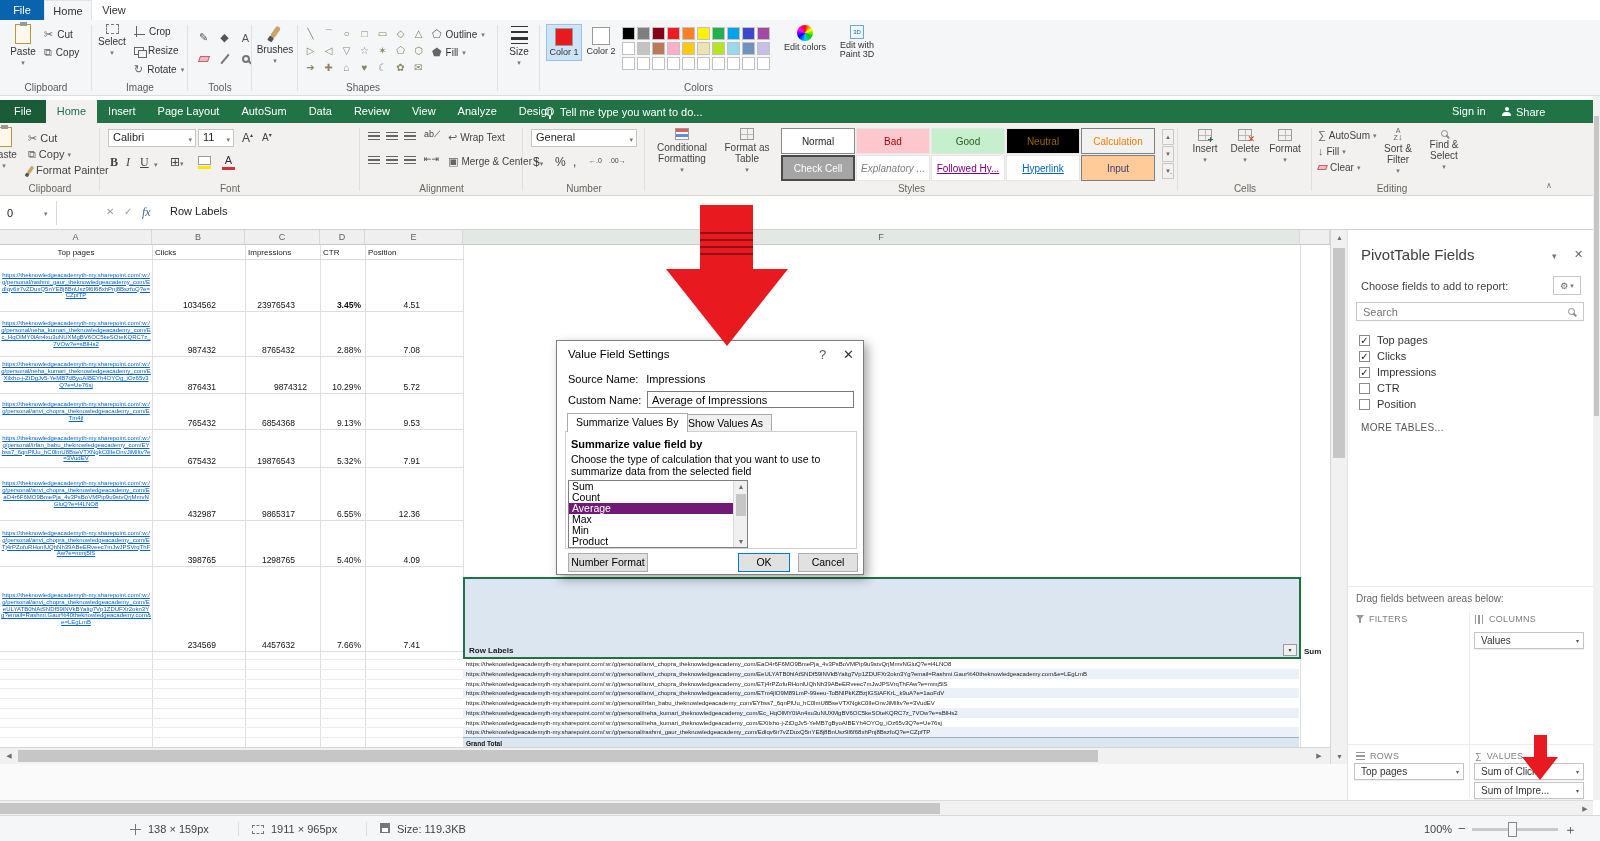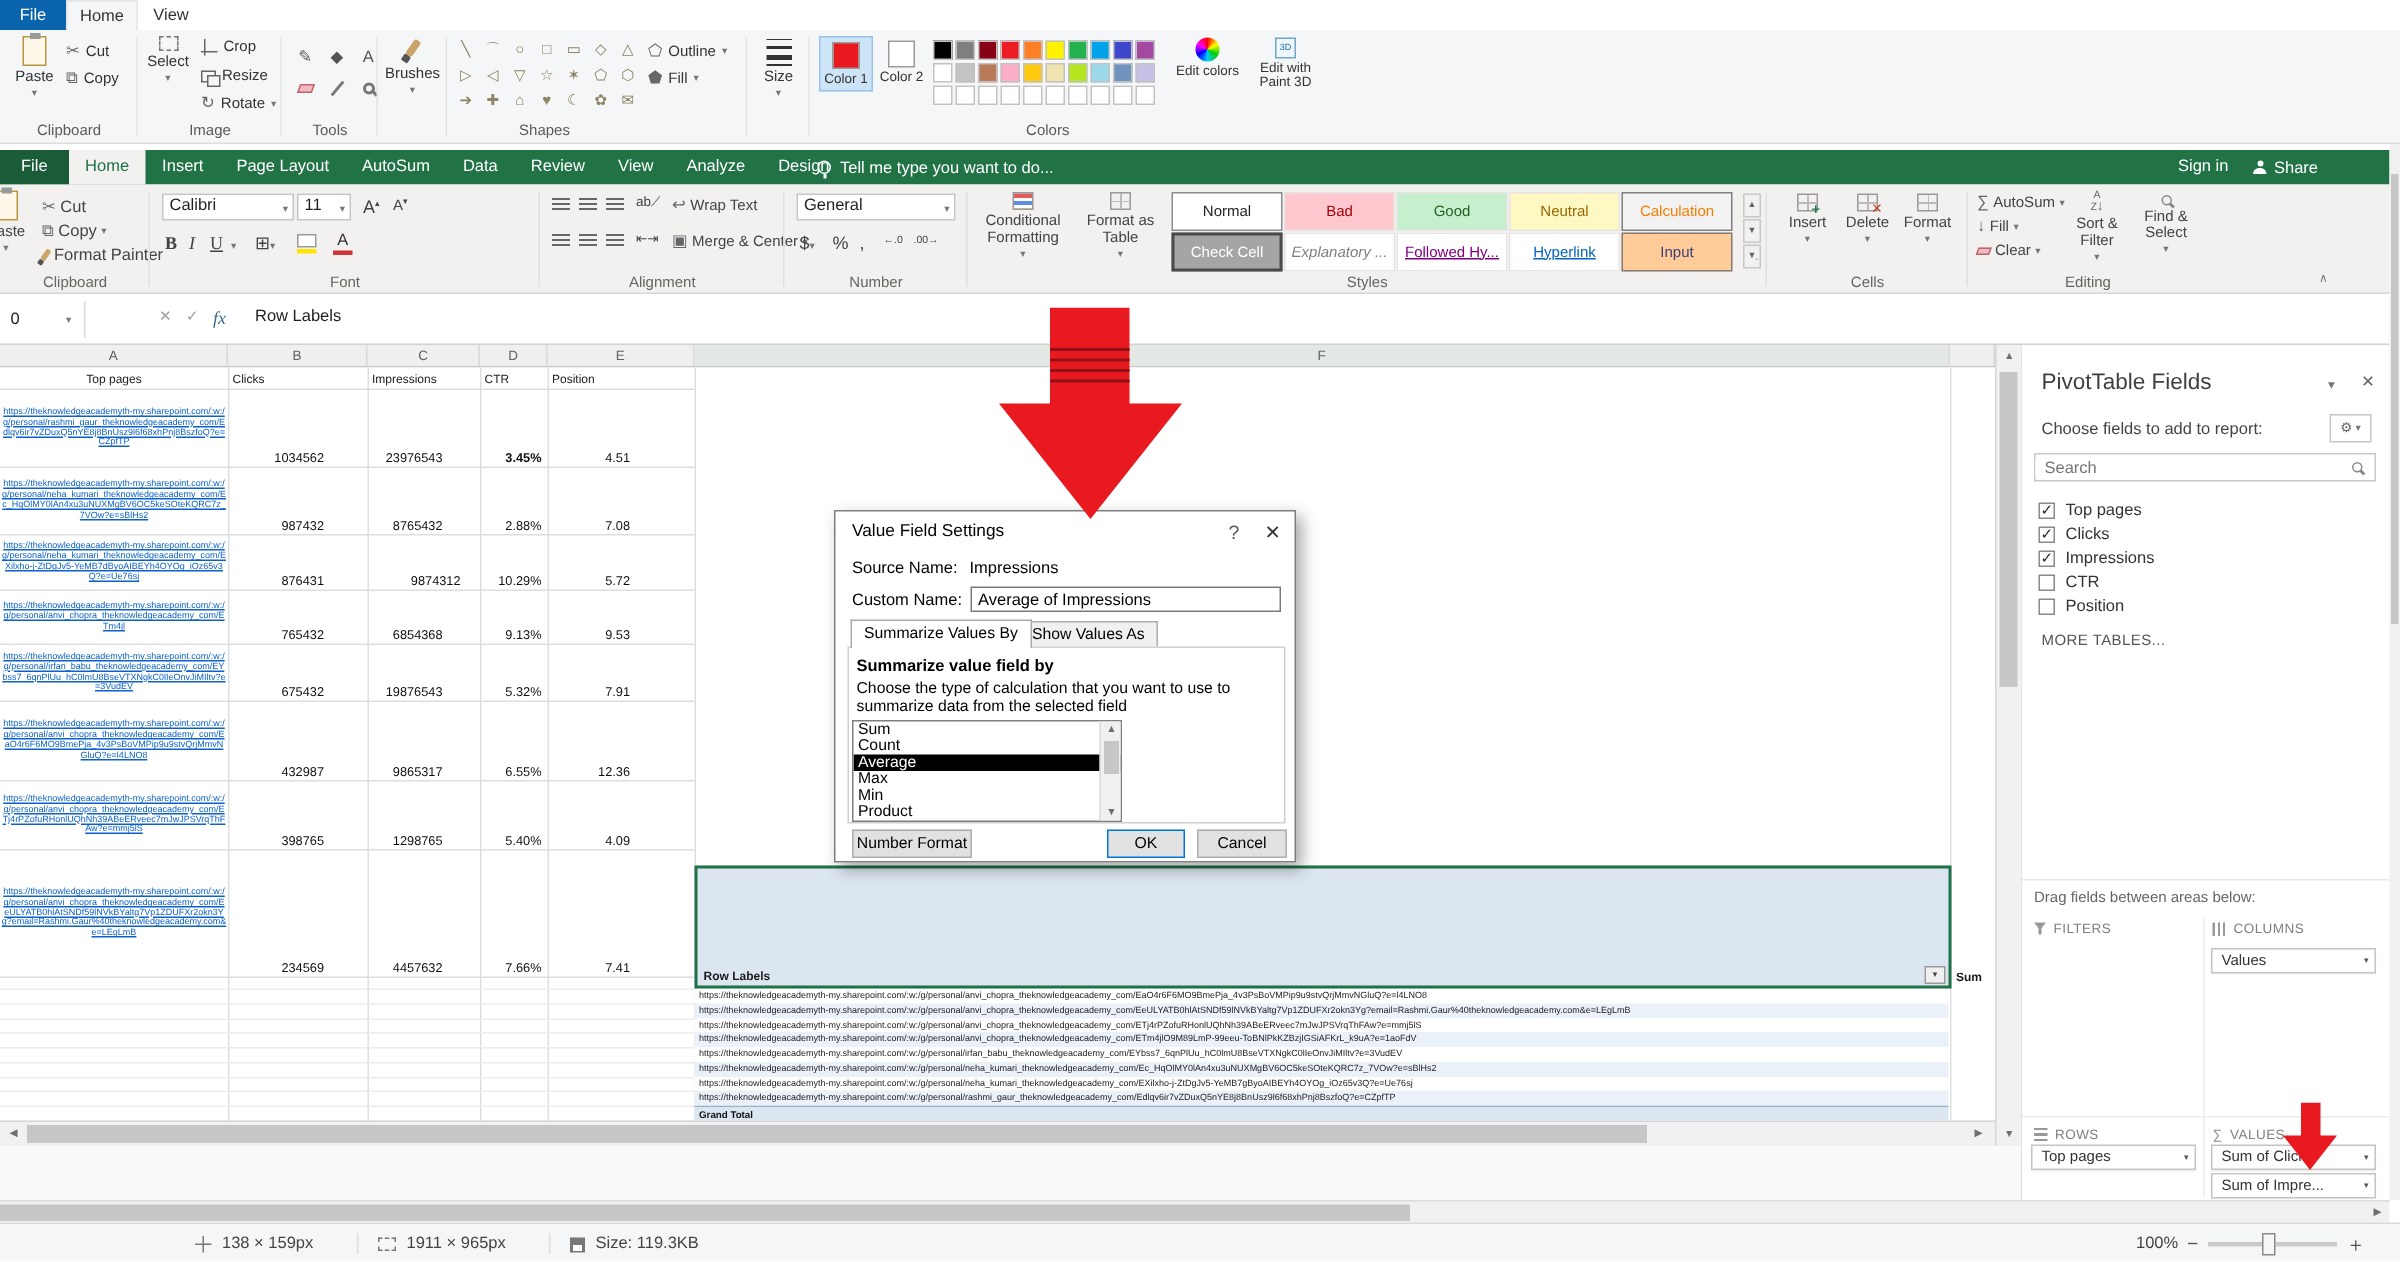--- a/index.html
+++ b/index.html
@@ -46,21 +46,21 @@
 .combo .chev{position:absolute;right:3px;top:6px}
 .xsm{position:absolute;display:flex;align-items:center;gap:3px;font-size:11px;color:#444;white-space:nowrap}
 .xbig{position:absolute;display:flex;flex-direction:column;align-items:center;gap:2px;font-size:10px;color:#444;text-align:center;line-height:11px}
 .glyphbtn{position:absolute;font-size:12px;color:#444}
 .cbar{display:block;width:13px;height:3px;margin-top:1px}
 #style-gallery{display:grid;grid-template-columns:repeat(5,74px);grid-auto-rows:26px;gap:1px}
 .stcell{width:74px;height:26px;border:1px solid #e6e5e4;font-size:10px;display:flex;align-items:center;justify-content:center;white-space:nowrap;overflow:hidden;background:#fff;color:#1f1f1f}
 .st-normal{border:1px solid #8a8a8a}
 .st-bad{background:#ffc7ce;color:#9c0006}
 .st-good{background:#c6efce;color:#276221}
-.st-neutral{background:#fef9c3;color:#9c6500}
+.st-neutral{background:#000000;color:#9c6500}
 .st-calc{background:#f2f2f2;color:#fa7d00;border:1px solid #7f7f7f}
 .st-check{background:#a5a5a5;color:#fff;border:2px solid #4a4a4a}
 .st-expl{font-style:italic;color:#7f7f7f}
 .st-fhyper{color:#800080;text-decoration:underline}
 .st-hyper{color:#0563c1;text-decoration:underline}
 .st-input{background:#ffcb99;color:#3f3f76;border:1px solid #7f7f7f}
 .gridic{width:14px;height:12px;border:1px solid #9a9a9a;position:relative;background:linear-gradient(to right,transparent 6px,#bbb 6px 7px,transparent 7px),linear-gradient(to bottom,transparent 5px,#bbb 5px 6px,transparent 6px)}
 .badge{position:absolute;right:-4px;bottom:-4px;font-size:9px;font-weight:bold;line-height:1}
 
 .colh{position:absolute;top:0;height:14px;line-height:14px;text-align:center;font-size:9px;color:#616161;border-right:1px solid #d8d8d8}
@@ -90,21 +90,21 @@
 .stripv{width:9px;height:9px;background:repeating-linear-gradient(to right,#999 0 1.5px,transparent 1.5px 3.5px)}
 .striph{width:9px;height:9px;background:repeating-linear-gradient(to bottom,#999 0 1.5px,transparent 1.5px 3.5px)}
 .magp{width:7px;height:7px;border:1.5px solid #8a8a8a;border-radius:50%;position:relative}
 .magp:after{content:"";position:absolute;width:4px;height:1.5px;background:#8a8a8a;transform:rotate(45deg);right:-3px;bottom:-1px}
 
 .dlg{position:absolute;left:556px;top:340px;width:308px;height:235px;background:#fff;border:1px solid #7f7f7f;box-shadow:4px 4px 10px rgba(0,0,0,.35);z-index:60;font-size:11px;color:#000}
 .dtab{position:absolute;height:18px;line-height:17px;padding:0 8px;border:1px solid #acacac;border-bottom:none;background:#f0f0f0;font-size:10.5px}
 .dtab.on{background:#fff;z-index:2;height:19px}
 #calc-list{position:absolute;left:11px;top:139px;width:180px;height:68px;border:1px solid #7f7f7f;background:#fff;overflow:hidden}
 .dopt{height:11px;line-height:11px;font-size:10.5px;padding-left:3px;white-space:nowrap}
-.dopt.sel{background:#000000;color:#fff}
+.dopt.sel{background:#701a75;color:#fff}
 .dbtn{position:absolute;height:19px;line-height:17px;background:#e1e1e1;border:1px solid #adadad;font-size:10.5px;text-align:center}
 
 .crossp{width:11px;height:11px;position:relative}
 .crossp:before{content:"";position:absolute;left:5px;top:0;width:1px;height:11px;background:#777}
 .crossp:after{content:"";position:absolute;left:0;top:5px;width:11px;height:1px;background:#777}
 .dashbox{width:12px;height:9px;border:1px dashed #777}
 .diskic{width:10px;height:10px;background:#777;position:relative}
 .diskic:after{content:"";position:absolute;left:2px;bottom:1px;width:6px;height:4px;background:#fff}
 .stxt{font-size:11px;color:#444}
 .bars{width:12px;height:9px;background:repeating-linear-gradient(to bottom,#666 0 1.3px,transparent 1.3px 3.5px)}
@@ -765,21 +765,21 @@
     <div class="ab" style="left:130px;top:7px;display:flex;align-items:center;gap:7px">
         <span class="crossp"></span>
         <span class="stxt">138 × 159px</span>
       </div>
     <div class="ab" style="left:238px;top:6px;width:1px;height:14px;background:#ddd"></div>
     <div class="ab" style="left:252px;top:7px;display:flex;align-items:center;gap:7px">
         <span class="dashbox"></span>
         <span class="stxt">1911 × 965px</span>
       </div>
     <div class="ab" style="left:366px;top:6px;width:1px;height:14px;background:#ddd"></div>
-    <div class="ab" style="left:380px;top:7px;display:flex;align-items:flex-end;gap:7px">
+    <div class="ab" style="left:380px;top:7px;display:flex;align-items:flex-start;gap:7px">
         <span class="diskic"></span>
         <span class="stxt">Size: 119.3KB</span>
       </div>
     <div class="ab stxt" style="left:1424px;top:7px">100%</div>
     <div class="ab" style="left:1458px;top:5px;font-size:13px;color:#555">−</div>
     <div class="ab" style="left:1472px;top:12px;width:86px;height:3px;background:#c9c9c9">
       <div class="ab" style="left:36px;top:-6px;width:9px;height:15px;background:#f5f6f7;border:1px solid #8a8a8a"></div>
     </div>
     <div class="ab" style="left:1564px;top:5px;font-size:13px;color:#555">＋</div>
   </div>

